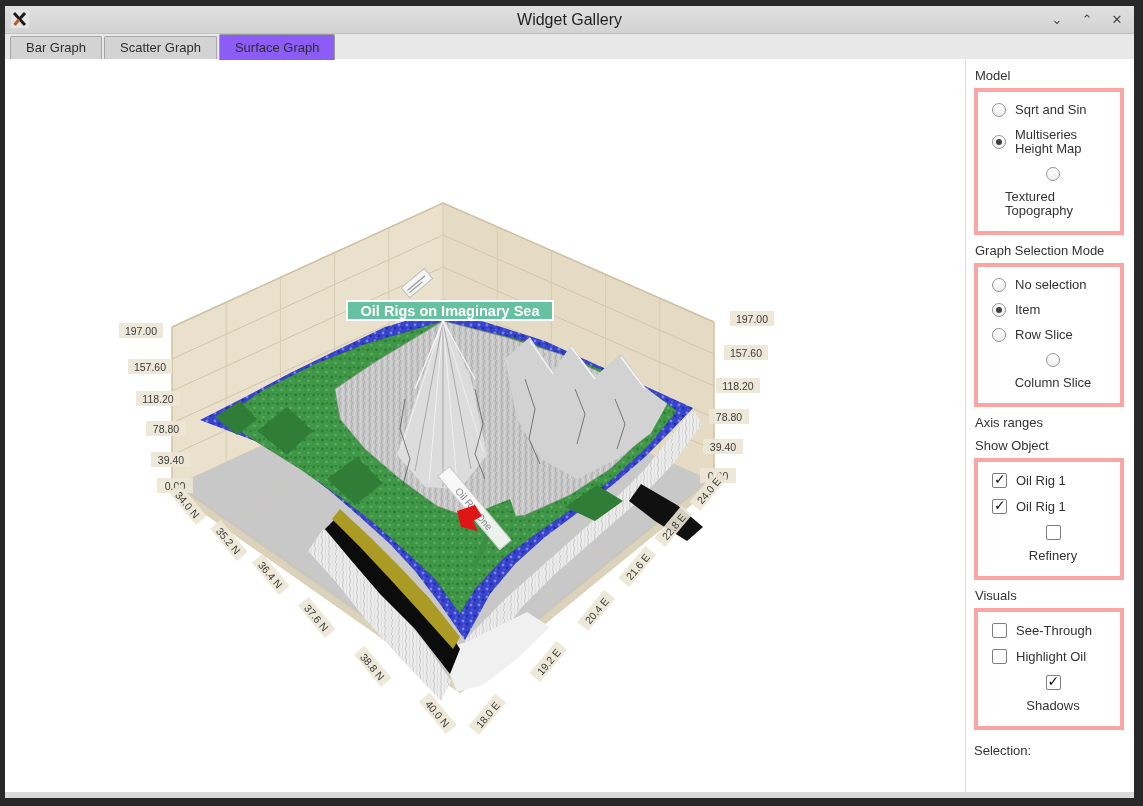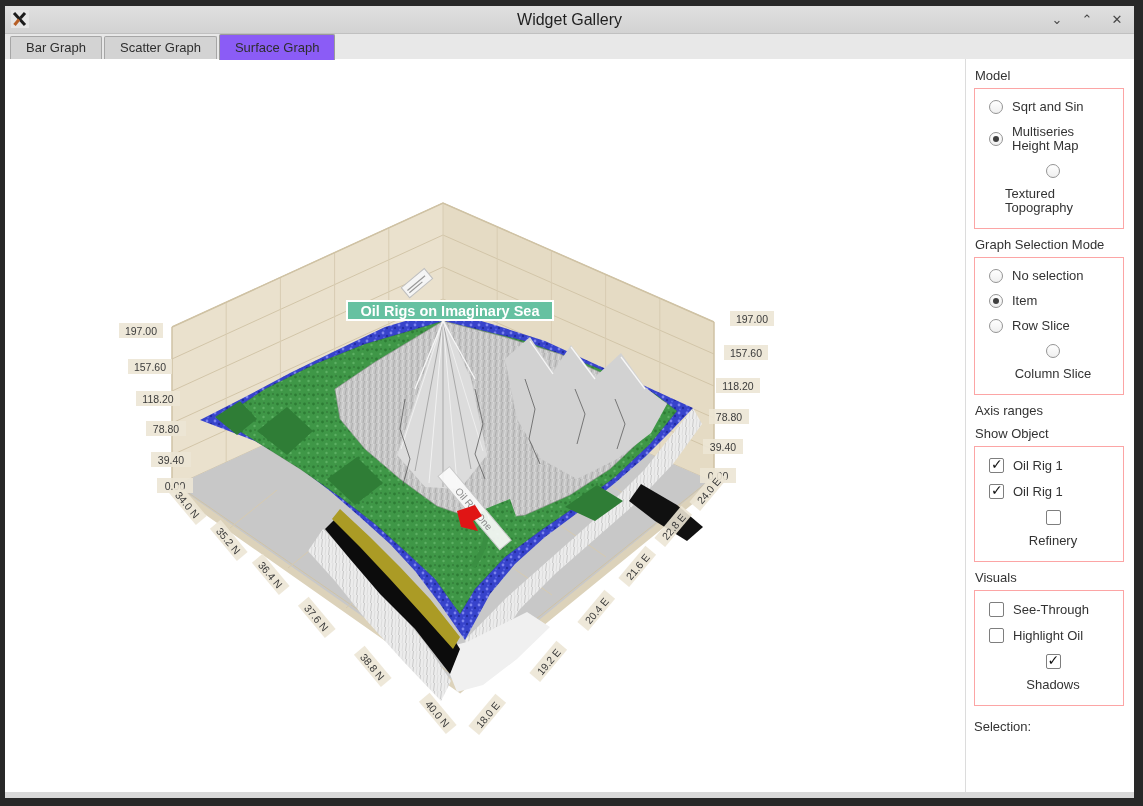--- a/index.html
+++ b/index.html
@@ -49,21 +49,21 @@
   .graph-area{position:absolute;left:0;top:0;width:961px;height:733px;border-right:1px solid #dcdcdc;box-sizing:border-box;}
   .plot{position:absolute;left:0;top:0;}
   
   .controls{
     position:absolute;left:961px;top:0;width:168px;height:733px;background:#fff;
     padding:9px 0 12px 8px;box-sizing:border-box;font-size:13px;color:#333;
   }
   .group-label{margin:8px 0 5px 1px;}
   .group-label.first{margin-top:0;}
   .group-box{
-    width:150px;border:1px solid #fca5a5;background:#fff;
+    width:150px;border:4px solid #fca5a5;background:#fff;
     padding:11px 6px 13px 14px;box-sizing:border-box;
   }
   .opt-row{display:flex;align-items:center;gap:9px;margin-bottom:11px;cursor:default;}
   .opt-row:last-child{margin-bottom:0;flex-direction:column;}
   .opt-row .lbl{max-width:96px;line-height:14px;}
   .radio{
     width:14px;height:14px;border-radius:50%;flex:0 0 14px;
     border:1px solid #949494;background:linear-gradient(#fff,#efefef);
     position:relative;box-sizing:border-box;
   }

